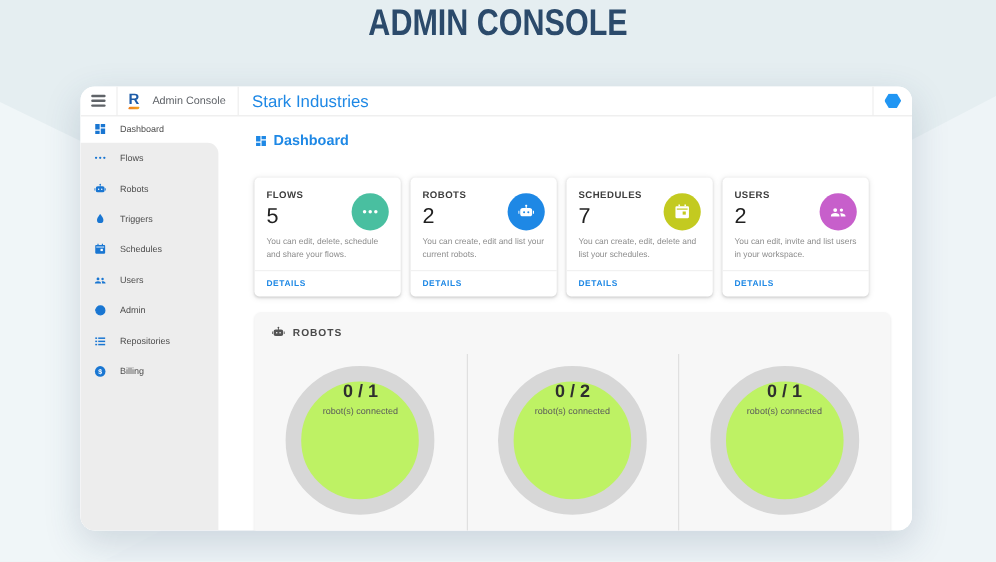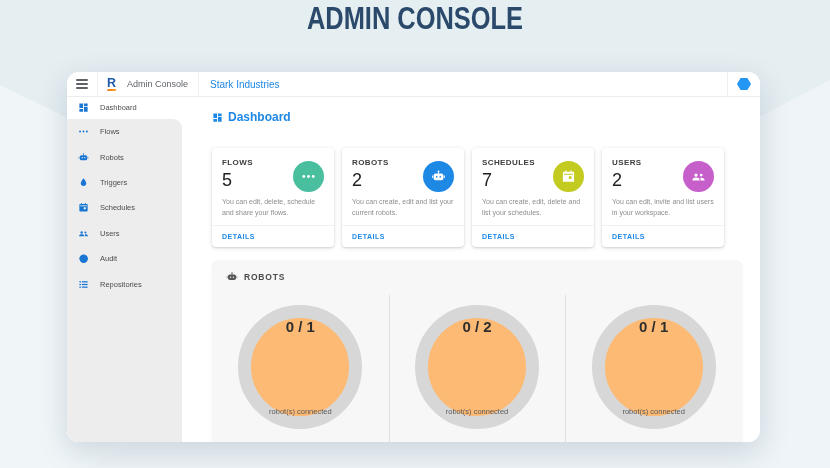--- a/index.html
+++ b/index.html
@@ -29,21 +29,21 @@
     border-bottom:1px solid #ececec;display:flex;align-items:center;z-index:5;}
   .hamburger{width:30px;height:100%;display:flex;flex-direction:column;gap:2.4px;
     align-items:center;justify-content:center;border-right:1px solid #eee;cursor:pointer;}
   .hamburger i{display:block;width:12px;height:1.8px;background:#5f6368;border-radius:1px;}
   .logo{position:relative;margin-left:9px;width:12px;height:15px;}
   .logo-r{font-size:12.5px;font-weight:800;color:#1d5ba7;line-height:13px;}
   .logo-swoosh{position:absolute;left:0;bottom:0;width:9px;height:2.4px;border-radius:2px;
     background:linear-gradient(90deg,#ee7d1d,#f6a41f);transform:skewX(-25deg);}
   .tb-appname{margin-left:8px;font-size:9px;color:#5f6368;}
   .tb-div{width:1px;height:24px;background:#eee;margin-left:10px;}
-  .tb-workspace{margin-left:11px;font-size:10px;color:#1e88e5;cursor:pointer;}
+  .tb-workspace{margin-left:11px;font-size:14px;color:#1e88e5;cursor:pointer;}
   .tb-spacer{flex:1;}
   .tb-avatarzone{width:32px;height:100%;border-left:1px solid #eee;
     display:flex;align-items:center;justify-content:center;}
   .avatar-hex{width:14px;height:13px;background:#2196f3;cursor:pointer;
     clip-path:polygon(26% 4%,74% 4%,100% 50%,74% 96%,26% 96%,0% 50%);}
 
   
   .sidebar{position:absolute;top:24px;left:0;width:115px;bottom:0;background:#fff;z-index:4;}
   .side-item{height:25.4px;display:flex;align-items:center;padding-left:11px;cursor:pointer;}
   .side-item.active{height:23px;}
@@ -79,21 +79,21 @@
   .robots-header{display:flex;align-items:center;gap:6px;padding:11px 0 0 14px;}
   .robots-header-ico{width:12px;height:12px;color:#555;}
   .robots-header-ico svg{width:100%;height:100%;display:block;fill:currentColor;}
   .robots-header-text{font-size:8.5px;font-weight:700;color:#4a4a4a;letter-spacing:.8px;}
 
   .gauges{position:absolute;top:32px;left:0;right:0;bottom:0;display:flex;}
   .gauge-col{flex:1;position:relative;display:flex;justify-content:center;}
   .gauge-col + .gauge-col::before{content:"";position:absolute;left:0;top:3px;bottom:12px;
     width:1px;background:#e0e0e0;}
   .gauge-ring{width:98px;height:98px;margin-top:13px;border:13px solid #d7d7d7;border-radius:50%;
-    display:flex;flex-direction:column;align-items:center;justify-content:space-between;background:#fdba74;}
+    display:flex;flex-direction:column;align-items:center;justify-content:flex-start;background:#bef264;}
   .gauge-value{font-size:15px;font-weight:700;color:#2e2e2e;}
   .gauge-caption{font-size:7.5px;color:#5a5a5a;margin-top:3px;}
 </style>
 </head>
 <body>
 
 <div class="bg-tri left"></div>
 <div class="bg-tri right"></div>
 
 <div class="app-title">ADMIN CONSOLE</div>
@@ -189,39 +189,48 @@
 
 
       <div class="side-item">
         <span class="side-ico">
           <svg viewBox="0 0 24 24" fill="none" stroke="currentColor" stroke-width="2.4">
               <circle cx="12.4" cy="12.4" r="8"></circle>
               <path d="M12.4 7.6v4.8l3.6 2.1" stroke-linecap="round"></path>
               <path d="M4.4 9l-2.2 3.4 3.8.4z" fill="currentColor" stroke="none"></path>
             </svg>
         </span>
-        <span class="side-label">Audit</span>
+        <span class="side-label">Admin</span>
       </div>
 
 
 
       <div class="side-item">
         <span class="side-ico">
           <svg viewBox="0 0 24 24">
               <rect x="3" y="4.8" width="3.4" height="2.7"></rect>
               <rect x="8.4" y="4.8" width="12.6" height="2.7"></rect>
               <rect x="3" y="10.6" width="3.4" height="2.7"></rect>
               <rect x="8.4" y="10.6" width="12.6" height="2.7"></rect>
               <rect x="3" y="16.4" width="3.4" height="2.7"></rect>
               <rect x="8.4" y="16.4" width="12.6" height="2.7"></rect>
             </svg>
         </span>
         <span class="side-label">Repositories</span>
       </div>
 
+      <div class="side-item">
+        <span class="side-ico">
+          <svg viewBox="0 0 24 24">
+              <circle cx="12" cy="12" r="9.6"></circle>
+              <text x="12" y="16.4" text-anchor="middle" font-size="12.5" font-weight="bold" fill="#fff">$</text>
+            </svg>
+        </span>
+        <span class="side-label">Billing</span>
+      </div>
 
 
     </div>
   </div>
 
   <div class="main">
 
     <div class="heading">
       <span class="heading-ico">
         <svg viewBox="0 0 24 24">

